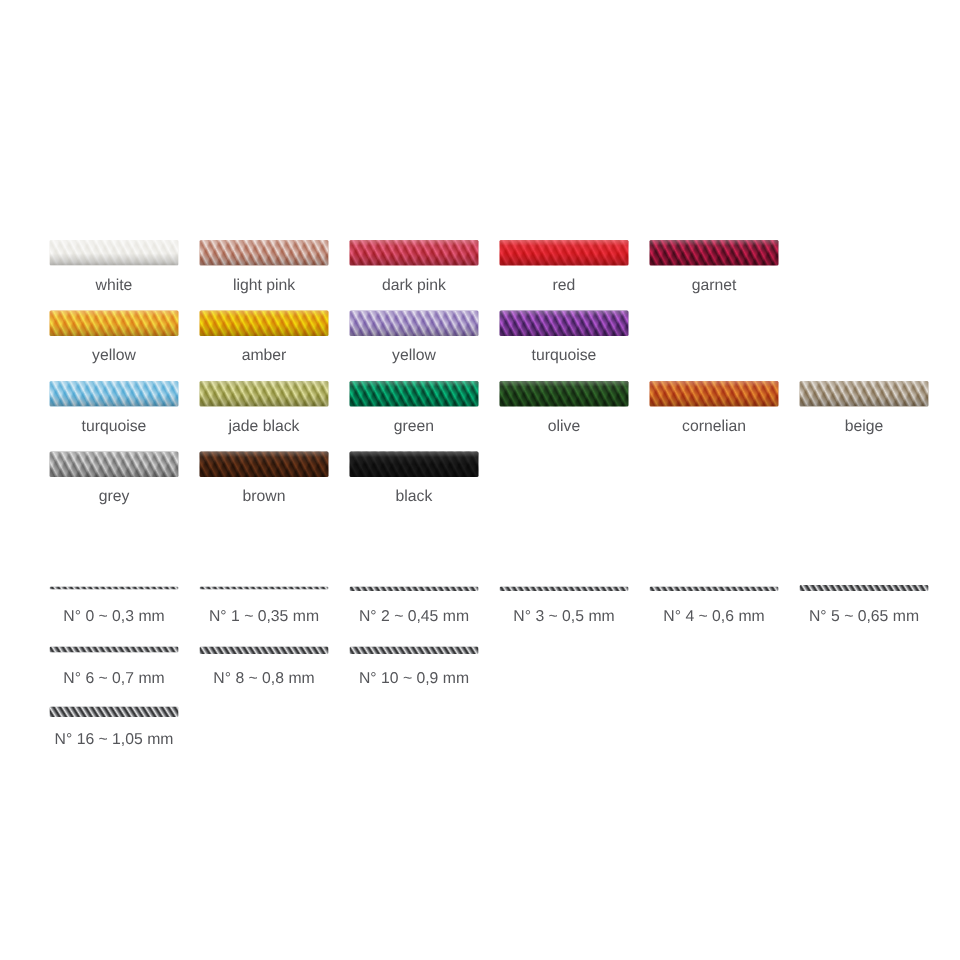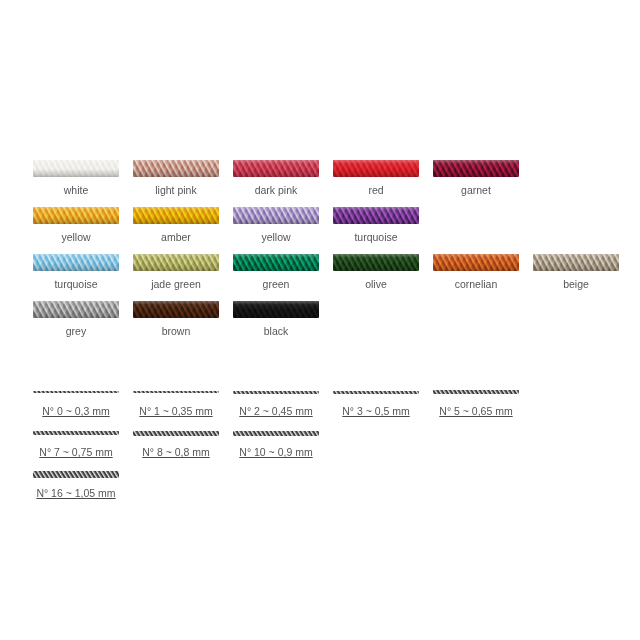--- a/index.html
+++ b/index.html
@@ -95,21 +95,20 @@
     position: absolute;
     left: 26px;
     top: 386px;
     width: 600px;
   }
   .size-row {
     display: flex;
     flex-direction: row;
     width: 600px;
     margin: 0 0 9px 0;
-    text-decoration: underline;
   }
   .size-cell {
     width: 100px;
     display: flex;
     flex-direction: column;
     align-items: center;
   }
   .size-line-wrap {
     width: 86px;
     height: 12px;
@@ -217,21 +216,21 @@
             <div class="braid"></div>
             <div class="shade"></div>
           </div>
           <div class="color-label">turquoise</div>
         </div>
         <div class="color-cell">
           <div class="swatch" style="background-color: rgb(174, 174, 98);">
             <div class="braid"></div>
             <div class="shade"></div>
           </div>
-          <div class="color-label">jade green</div>
+          <div class="color-label">jade black</div>
         </div>
         <div class="color-cell">
           <div class="swatch" style="background-color: rgb(3, 115, 76);">
             <div class="braid"></div>
             <div class="shade"></div>
           </div>
           <div class="color-label">green</div>
         </div>
         <div class="color-cell">
           <div class="swatch" style="background-color: rgb(29, 64, 25);">
@@ -301,31 +300,37 @@
           <div class="size-label">N° 2 ~ 0,45 mm</div>
         </div>
         <div class="size-cell">
           <div class="size-line-wrap">
             <div class="size-line" style="height: 3px; background-color: rgb(111, 113, 117);"></div>
           </div>
           <div class="size-label">N° 3 ~ 0,5 mm</div>
         </div>
         <div class="size-cell">
           <div class="size-line-wrap">
+            <div class="size-line" style="height: 3px; background-color: rgb(111, 113, 117);"></div>
+          </div>
+          <div class="size-label">N° 4 ~ 0,6 mm</div>
+        </div>
+        <div class="size-cell">
+          <div class="size-line-wrap">
             <div class="size-line" style="height: 4px; background-color: rgb(111, 113, 117);"></div>
           </div>
           <div class="size-label">N° 5 ~ 0,65 mm</div>
         </div>
       </div>
       <div class="size-row">
         <div class="size-cell">
           <div class="size-line-wrap">
             <div class="size-line" style="height: 4px; background-color: rgb(111, 113, 117);"></div>
           </div>
-          <div class="size-label">N° 7 ~ 0,75 mm</div>
+          <div class="size-label">N° 6 ~ 0,7 mm</div>
         </div>
         <div class="size-cell">
           <div class="size-line-wrap">
             <div class="size-line" style="height: 5px; background-color: rgb(111, 113, 117);"></div>
           </div>
           <div class="size-label">N° 8 ~ 0,8 mm</div>
         </div>
         <div class="size-cell">
           <div class="size-line-wrap">
             <div class="size-line" style="height: 5px; background-color: rgb(111, 113, 117);"></div>

